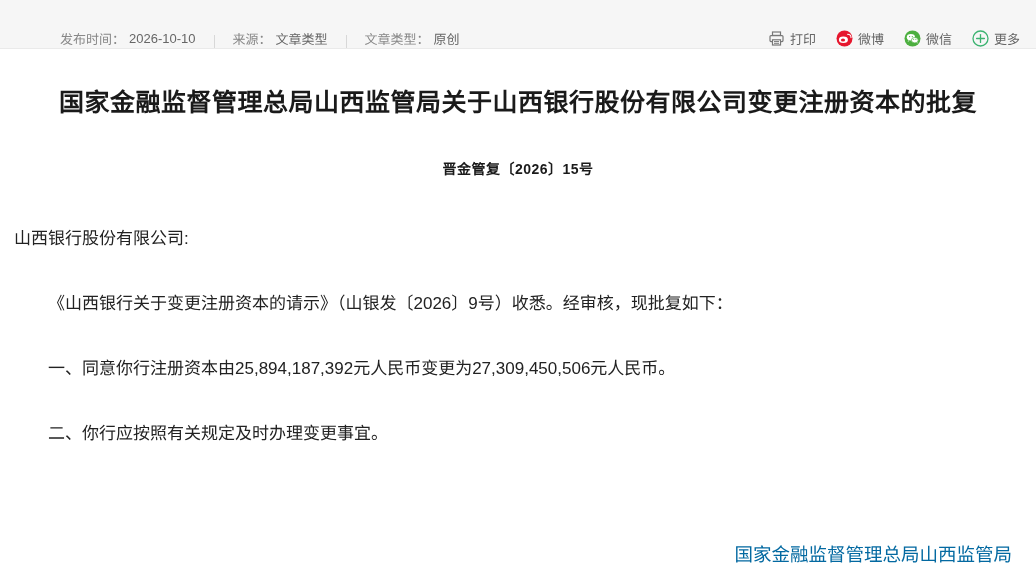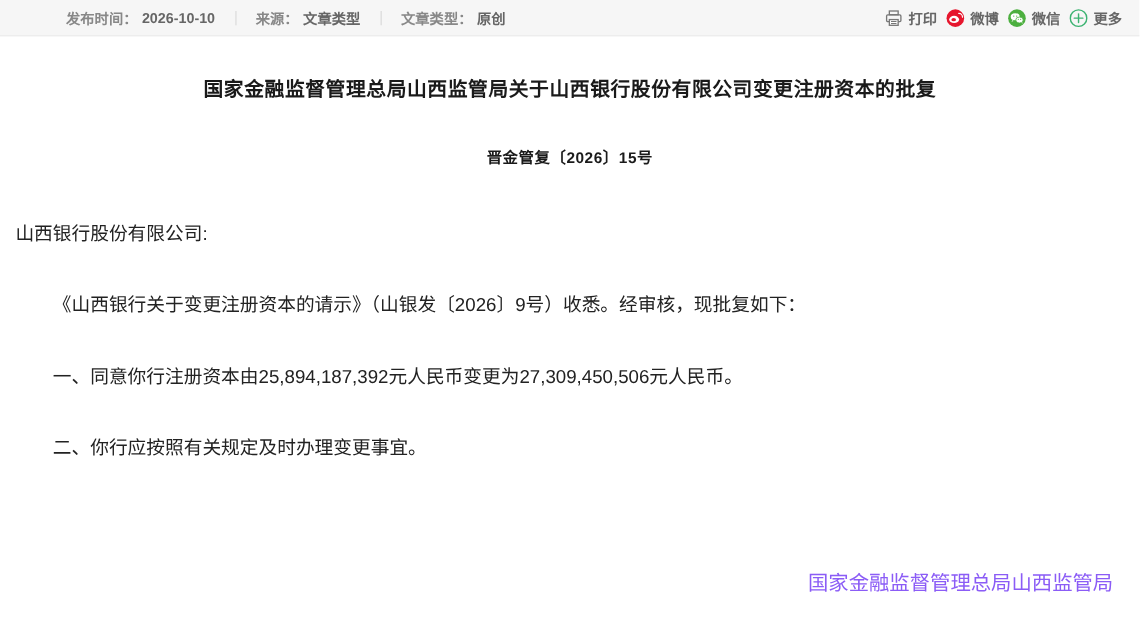--- a/index.html
+++ b/index.html
@@ -18,30 +18,29 @@
   .page {
     position: relative;
     width: 1036px;
     height: 580px;
     box-sizing: border-box;
   }
 
   
   .meta-bar {
     position: relative;
-    height: 33px;
+    height: 49px;
     background: #f6f6f6;
     border-bottom: 1px solid #eaeaea;
     display: flex;
-    align-items: center;
+    align-items: flex-end;
     padding: 0 16px 0 60px;
     box-sizing: border-box;
     font-size: 13px;
     color: #666666;
-    font-weight: bold;
   }
   .meta-group {
     display: flex;
     align-items: center;
     white-space: nowrap;
   }
   .meta-label {
     color: #888888;
   }
   .meta-value {
@@ -54,21 +53,21 @@
     height: 13px;
     background: #d8d8d8;
     margin: 0 18px;
   }
 
   .meta-spacer { flex: 1 1 auto; }
 
   .share-group {
     display: flex;
     align-items: center;
-    gap: 8px;
+    gap: 20px;
     white-space: nowrap;
   }
   .share-item {
     display: flex;
     align-items: center;
     font-size: 13px;
     color: #666666;
     cursor: pointer;
     gap: 5px;
   }
@@ -83,21 +82,21 @@
 
   
   .article {
     padding: 0 14px;
     box-sizing: border-box;
   }
 
   .doc-title {
     margin: 36px 0 0 0;
     text-align: center;
-    font-size: 18px;
+    font-size: 25px;
     line-height: 1.4;
     font-weight: bold;
     color: #1a1a1a;
     letter-spacing: 0.5px;
   }
 
   .doc-number {
     margin-top: 38px;
     text-align: center;
     font-size: 14px;
@@ -119,21 +118,21 @@
   .p-indent {
     margin: 30px 0 0 0;
     text-indent: 2em;
   }
 
   .signature {
     margin-top: 86px;
     text-align: right;
     font-size: 18.5px;
     line-height: 1.9;
-    color: #8b5cf6;
+    color: #0369a1;
     padding-right: 10px;
   }
   .sign-date {
     margin-top: 10px;
   }
 </style>
 </head>
 <body>
 
 <div class="page">

